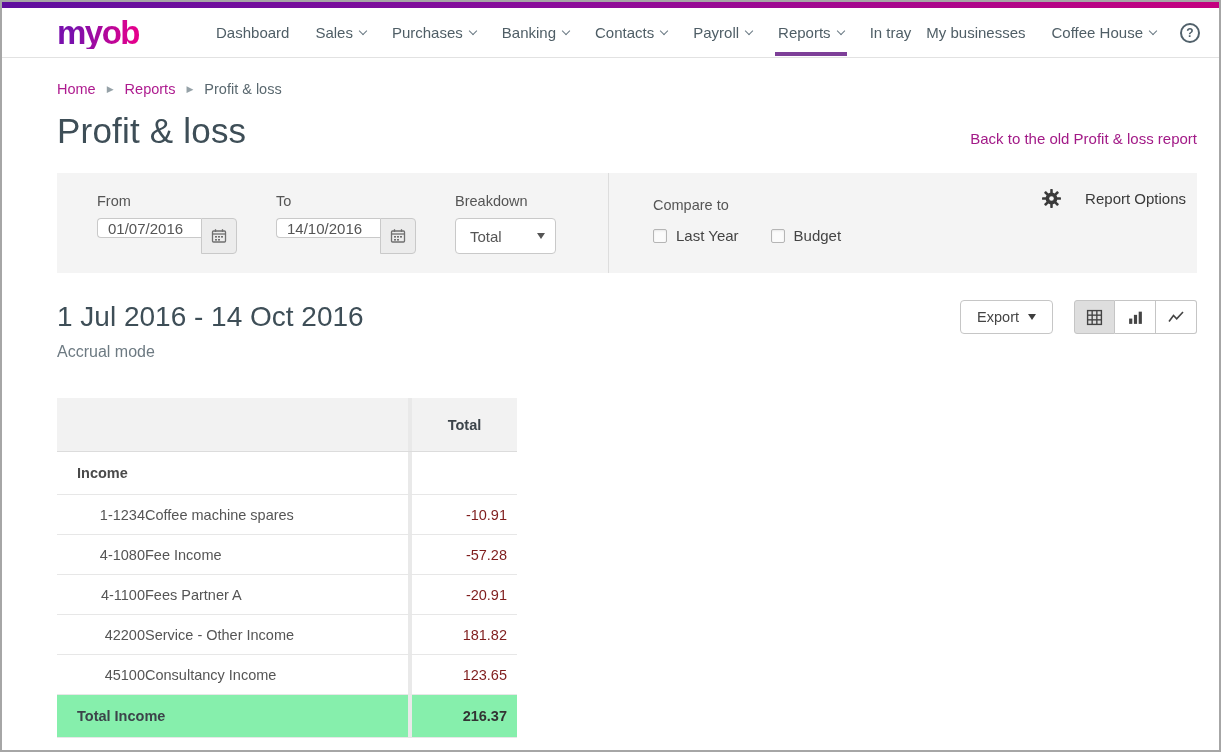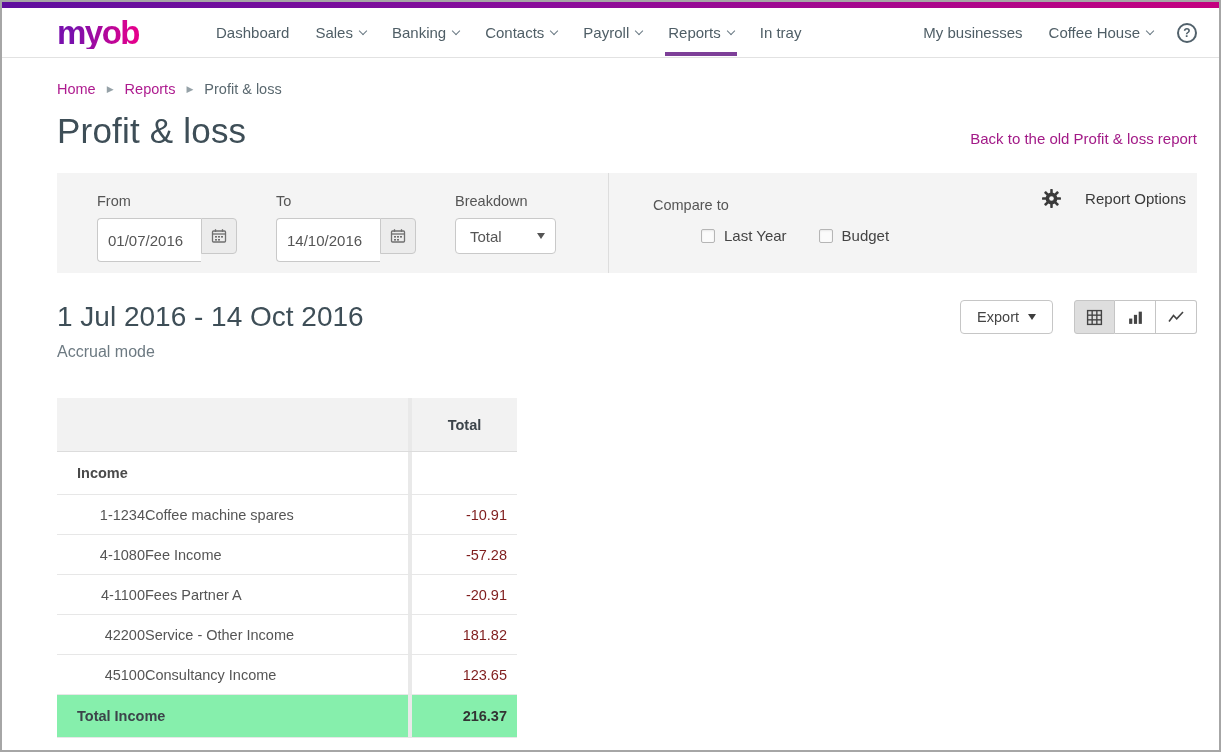--- a/index.html
+++ b/index.html
@@ -34,27 +34,27 @@
   
   .title-row { margin-top:14px; display:flex; align-items:flex-end; justify-content:space-between; }
   .page-title { font-size:35px; font-weight:300; color:#3e4e57; letter-spacing:0.2px; }
   .back-link { font-size:15px; color:#a21a87; text-decoration:none; cursor:pointer; margin-bottom:4px; }
 
   
   .filter-panel { margin-top:22px; background:#f4f4f4; height:100px; display:flex; position:relative; }
   .filter-left { display:flex; gap:39px; padding:20px 0 0 40px; width:551px; }
   .field-label { font-size:14.5px; color:#555; margin-bottom:9px; }
   .input-group { display:flex; }
-  .date-input { width:104px; height:44px; border:1px solid #c9c9c9; border-right:none; border-radius:4px 0 0 4px; padding:0 10px; font-size:15px; color:#555; font-family:"Liberation Sans",sans-serif; background:#fff; }
+  .date-input { width:104px; height:20px; border:1px solid #c9c9c9; border-right:none; border-radius:4px 0 0 4px; padding:0 10px; font-size:15px; color:#555; font-family:"Liberation Sans",sans-serif; background:#fff; }
   .cal-btn { width:36px; height:36px; border:1px solid #c9c9c9; border-radius:0 4px 4px 0; background:#ececec; display:flex; align-items:center; justify-content:center; cursor:pointer; }
   .select-box { width:101px; height:36px; border:1px solid #c9c9c9; border-radius:4px; background:#fff; display:flex; align-items:center; padding:0 10px 0 14px; font-size:15px; color:#555; cursor:pointer; position:relative; }
   .select-caret { margin-left:auto; width:0; height:0; border-left:4px solid transparent; border-right:4px solid transparent; border-top:6px solid #555; }
   .v-divider { width:1px; background:#ddd; height:100px; }
   .filter-right { padding:24px 0 0 44px; flex:1; }
-  .checks { display:flex; gap:32px; margin-top:14px; align-items:flex-start;margin-left:48px; }
+  .checks { display:flex; gap:32px; margin-top:14px; align-items:flex-start; }
   .check-item { display:flex; align-items:center; gap:9px; font-size:15px; color:#444; }
   .checkbox { width:14px; height:14px; border:1px solid #b5b5b5; border-radius:2px; background:#fbfbfb; appearance:none; -webkit-appearance:none; cursor:pointer; margin:0; box-shadow:inset 0 1px 2px rgba(0,0,0,0.08); }
   .report-options { position:absolute; top:15px; right:11px; display:flex; align-items:center; gap:23px; cursor:pointer; }
   .report-options-label { font-size:15px; color:#3a3a3a; }
 
   
   .report-head { margin-top:27px; display:flex; align-items:center; justify-content:space-between; }
   .date-range { font-size:28px; font-weight:300; color:#3e4e57; }
   .head-right { display:flex; align-items:center; gap:21px; }
   .export-btn { height:34px; padding:0 16px; background:#fff; border:1px solid #c6c6c6; border-radius:4px; font-size:14.5px; color:#444; display:flex; align-items:center; gap:9px; cursor:pointer; }
@@ -94,20 +94,24 @@
   <div class="topstrip"></div>
 
   <header class="navbar">
     <div class="logo">myob</div>
     <nav class="menu">
       <div class="menu-item">
           <span>Dashboard</span>
         </div>
       <div class="menu-item">
           <span>Sales</span>
+          <span class="chev"></span>
+        </div>
+      <div class="menu-item">
+          <span>Purchases</span>
           <span class="chev"></span>
         </div>
       <div class="menu-item">
           <span>Banking</span>
           <span class="chev"></span>
         </div>
       <div class="menu-item">
           <span>Contacts</span>
           <span class="chev"></span>
         </div>

